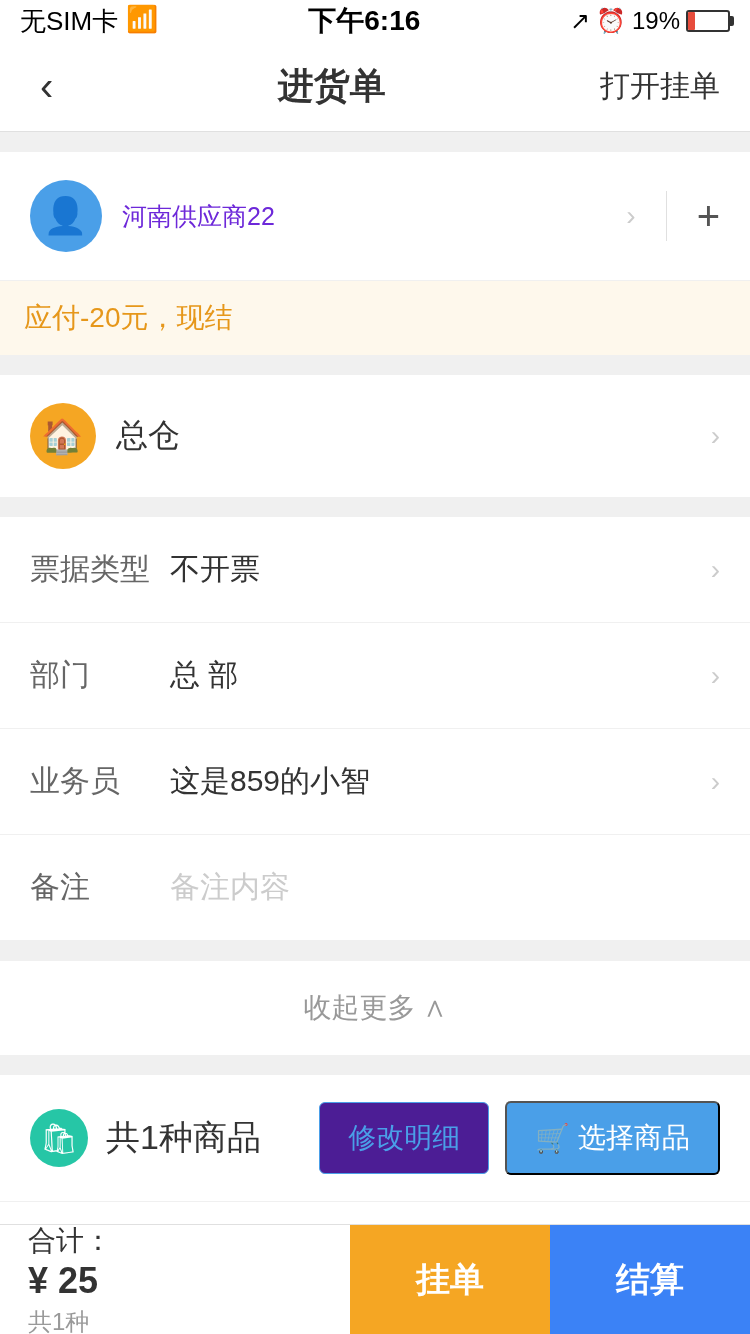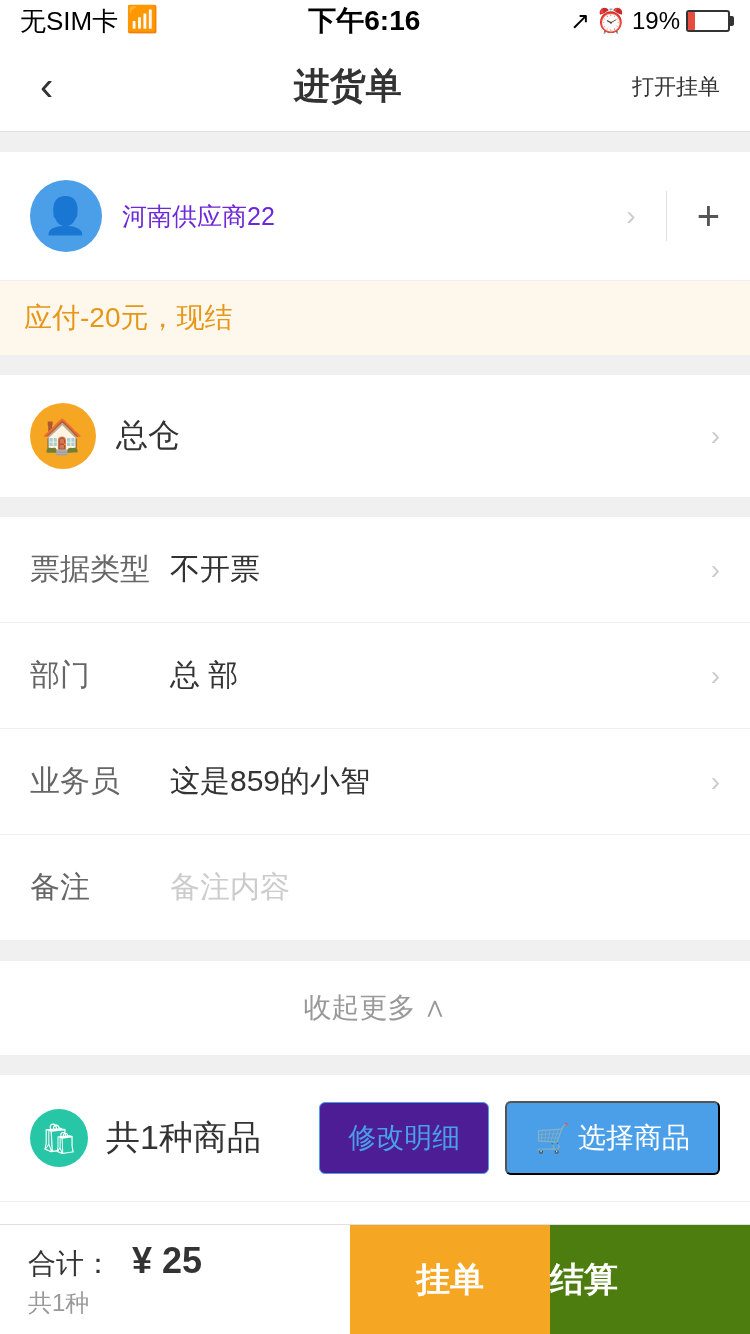--- a/index.html
+++ b/index.html
@@ -65,21 +65,21 @@
       color: #333;
       cursor: pointer;
       padding: 10px;
     }
     .nav-title {
       font-size: 36px;
       font-weight: 600;
       color: #333;
     }
     .nav-action {
-      font-size: 22px;
+      font-size: 30px;
       color: #333;
       cursor: pointer;
       font-family: Liberation Serif, serif;
     }
 
     
     .content {
       background: #f0f0f0;
     }
 
@@ -322,24 +322,24 @@
       display: flex;
       align-items: center;
       justify-content: center;
       font-size: 34px;
       color: #fff;
       font-weight: 600;
       cursor: pointer;
     }
     .btn-checkout {
       width: 200px;
-      background: #4d7c0f;
-      display: flex;
-      align-items: center;
-      justify-content: flex-start;
+      background: #3b82f6;
+      display: flex;
+      align-items: center;
+      justify-content: center;
       font-size: 34px;
       color: #fff;
       font-weight: 600;
       cursor: pointer;
     }
   </style>
 </head>
 <body>
 
 <div class="status-bar">
@@ -452,21 +452,21 @@
         <span class="highlight">¥25</span>
       </div>
     </div>
     <span class="product-menu">···</span>
   </div>
 
 </div>
 
 <div class="bottom-bar">
   <div class="bottom-total">
-    <div style="display:flex;align-items:baseline;gap:20px;">
+    <div style="display:flex;align-items:baseline;gap:0;flex-direction:column;">
       <span class="total-label">合计：</span>
       <span class="total-amount">¥ 25</span>
     </div>
     <span class="total-count">共1种</span>
   </div>
   <div class="btn-hang">
     <span>挂单</span>
   </div>
   <div class="btn-checkout">
     <span>结算</span>

